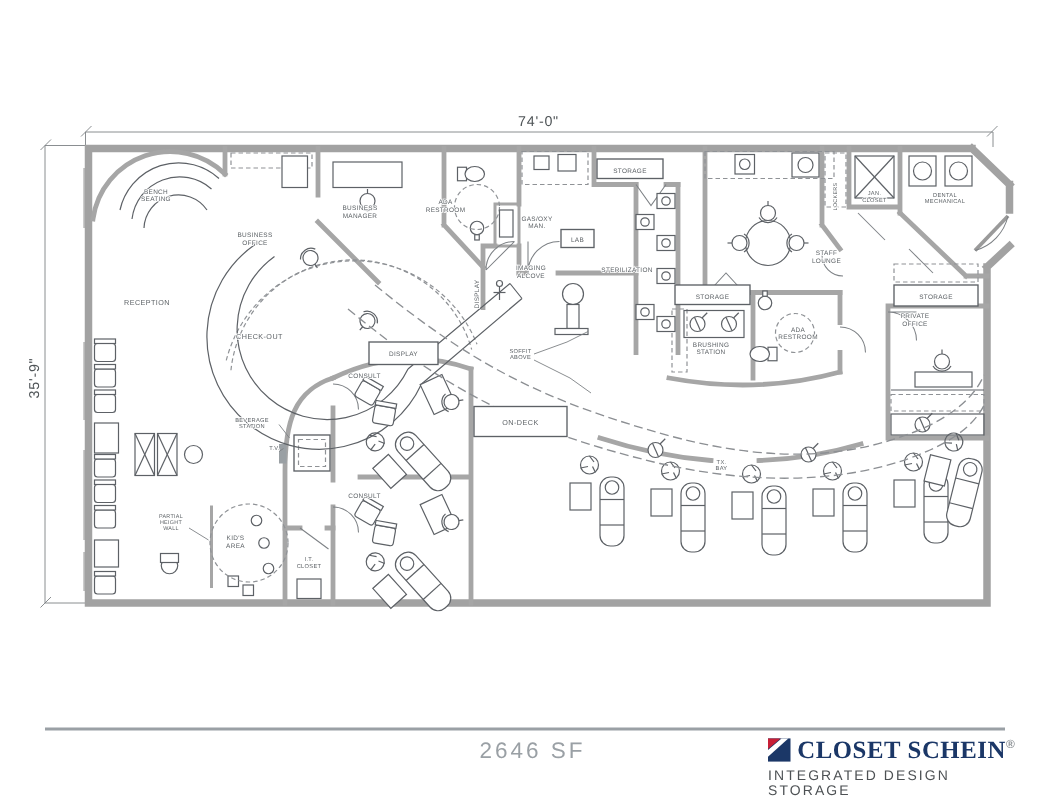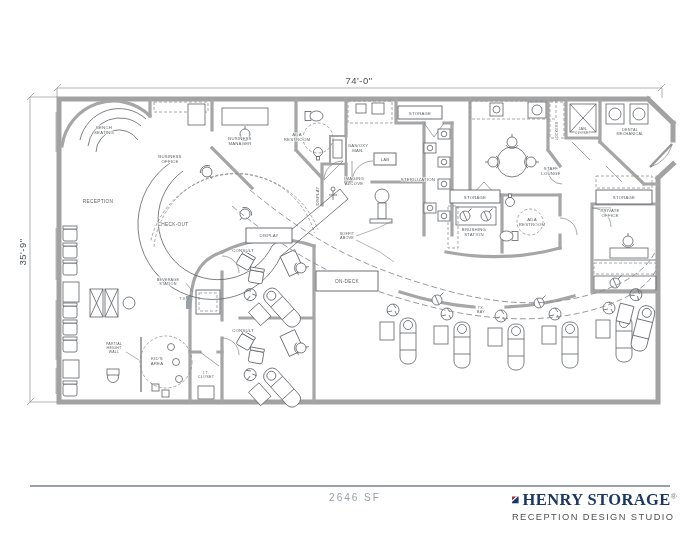--- a/index.html
+++ b/index.html
@@ -19,21 +19,21 @@
   .furn-n{stroke:#5d6166;stroke-width:.8;fill:none;}
   .dash{stroke:#8f9296;stroke-width:.8;fill:none;stroke-dasharray:3 2;}
   .soffit{stroke:#8c8f93;stroke-width:.9;fill:none;stroke-dasharray:6 3;}
   .door{stroke:#7d8185;stroke-width:.7;fill:none;}
   .leader{stroke:#7d8185;stroke-width:.6;fill:none;}
   .box{stroke:#5d6166;stroke-width:.9;fill:#ffffff;}
   
   .tb-rule{position:absolute;left:30px;top:485px;width:640px;height:2px;background:#9aa0a5;}
   .tb-title{position:absolute;left:180px;top:490px;width:350px;text-align:center;color:#9aa0a5;}
   .tb-line1{font-size:14px;letter-spacing:3px;}
-  .tb-line2{font-size:10px;letter-spacing:2px;margin-top:2px;}
+  .tb-line2{font-size:15px;letter-spacing:2px;margin-top:2px;}
   .brand{position:absolute;left:512px;top:489px;width:165px;}
   .brand-row{display:flex;align-items:center;gap:4px;}
   .brand-name{font-family:"Liberation Serif", serif;font-weight:600;font-size:16.5px;
               color:#1b3767;letter-spacing:.4px;white-space:nowrap;}
   .brand-reg{font-size:8px;color:#8d9296;vertical-align:super;font-family:"Liberation Sans",sans-serif;}
   .brand-tag{font-size:9.3px;letter-spacing:1.4px;color:#4d5154;margin-top:1px;font-weight:500;}
 </style>
 </head>
 <body>
 
@@ -342,18 +342,18 @@
   <div class="tb-line2">2646 SF</div>
 </div>
 
 <div class="brand">
   <div class="brand-row">
     <svg width="22" height="22" viewBox="0 0 24 24">
       <rect x="0" y="0" width="24" height="24" fill="#1b3767"></rect>
       <polygon points="0,12 14,0 21,0 0,19" fill="#ffffff"></polygon>
       <polygon points="0,0 13,0 0,11" fill="#c81f36"></polygon>
     </svg>
-    <span class="brand-name"><span>HENRY STORAGE</span><sup class="brand-reg">®</sup></span>
+    <span class="brand-name"><span>CLOSET SCHEIN</span><sup class="brand-reg">®</sup></span>
   </div>
-  <div class="brand-tag">RECEPTION DESIGN STUDIO</div>
+  <div class="brand-tag">INTEGRATED DESIGN STORAGE</div>
 </div>
 
 </div>
 
 </body></html>

